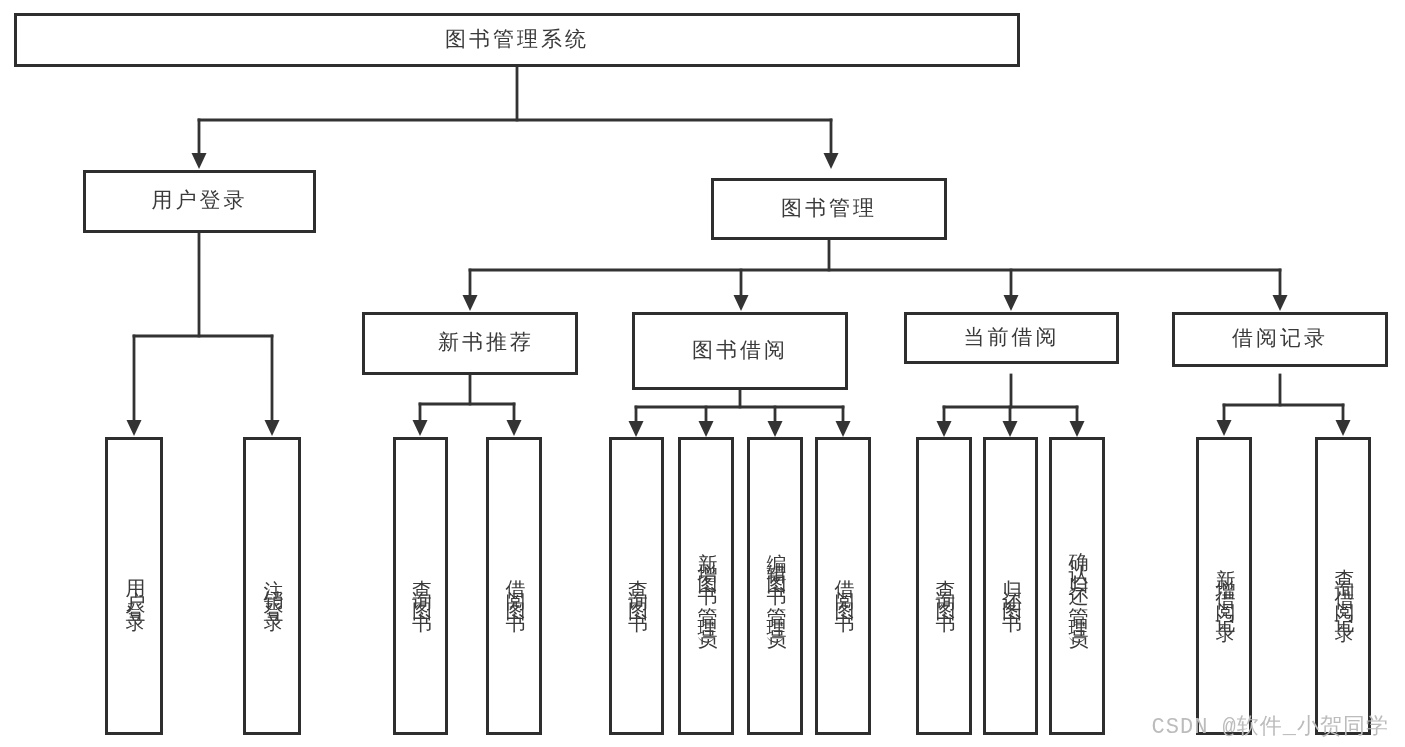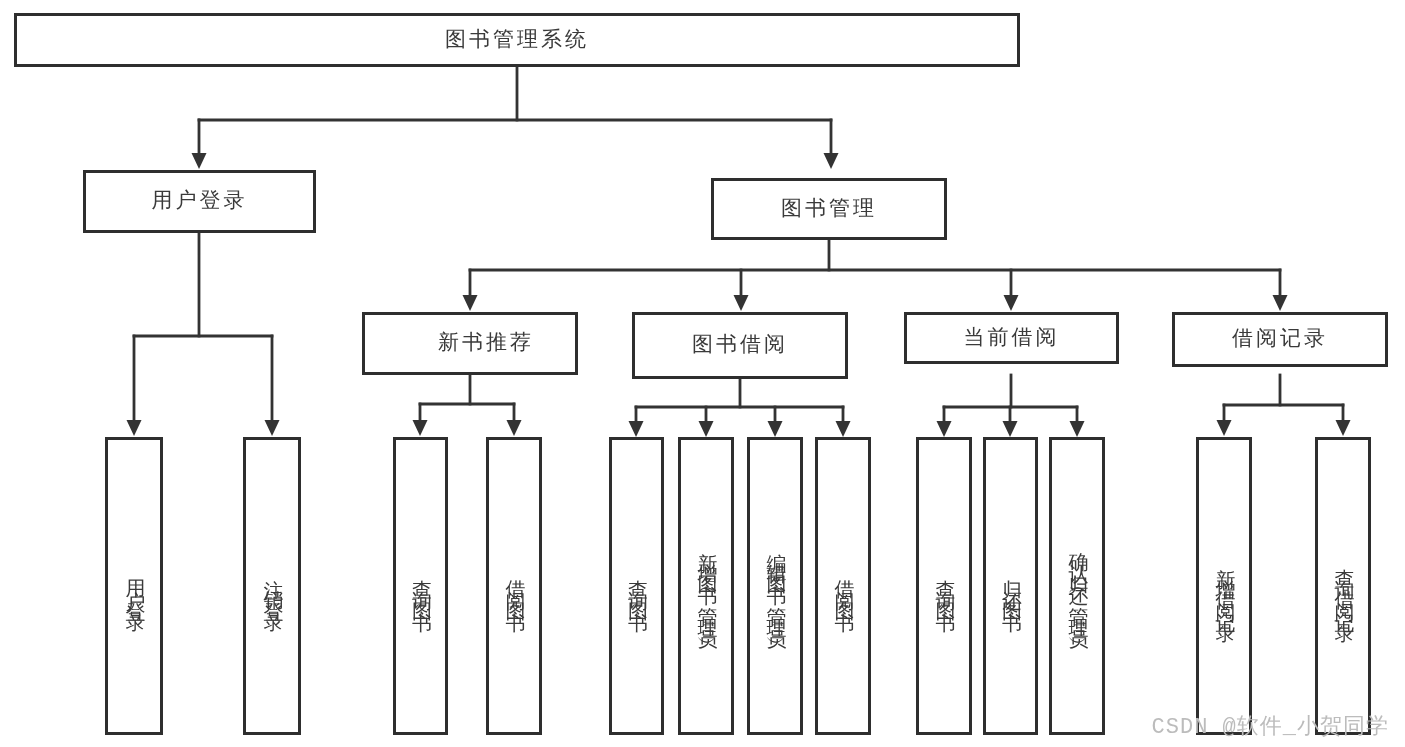--- a/index.html
+++ b/index.html
@@ -146,21 +146,21 @@
       <polygon points="1335.5,420 1350.5,420 1343,436"></polygon>
     </g>
   </svg>
 
   <div class="box h" style="left:14px; top:13px; width:1006px; height:54px;">图书管理系统</div>
 
   <div class="box h" style="left:83px; top:170px; width:233px; height:63px;">用户登录</div>
   <div class="box h" style="left:711px; top:178px; width:236px; height:62px;">图书管理</div>
 
   <div class="box h" style="left:362px; top:312px; width:216px; height:63px;padding-left:32px;">新书推荐</div>
-  <div class="box h" style="left:632px; top:312px; width:216px; height:67px;">图书借阅</div>
+  <div class="box h" style="left:632px; top:312px; width:216px; height:78px;">图书借阅</div>
   <div class="box h" style="left:904px; top:312px; width:215px; height:52px;">当前借阅</div>
   <div class="box h" style="left:1172px; top:312px; width:216px; height:55px;">借阅记录</div>
 
   <div class="box v" style="left:105px; top:437px; width:58px; height:298px;">用户登录</div>
   <div class="box v" style="left:243px; top:437px; width:58px; height:298px;">注销登录</div>
 
   <div class="box v" style="left:393px; top:437px; width:55px; height:298px;">查询图书</div>
   <div class="box v" style="left:486px; top:437px; width:56px; height:298px;">借阅图书</div>
 
   <div class="box v" style="left:609px; top:437px; width:55px; height:298px;">查询图书</div>

